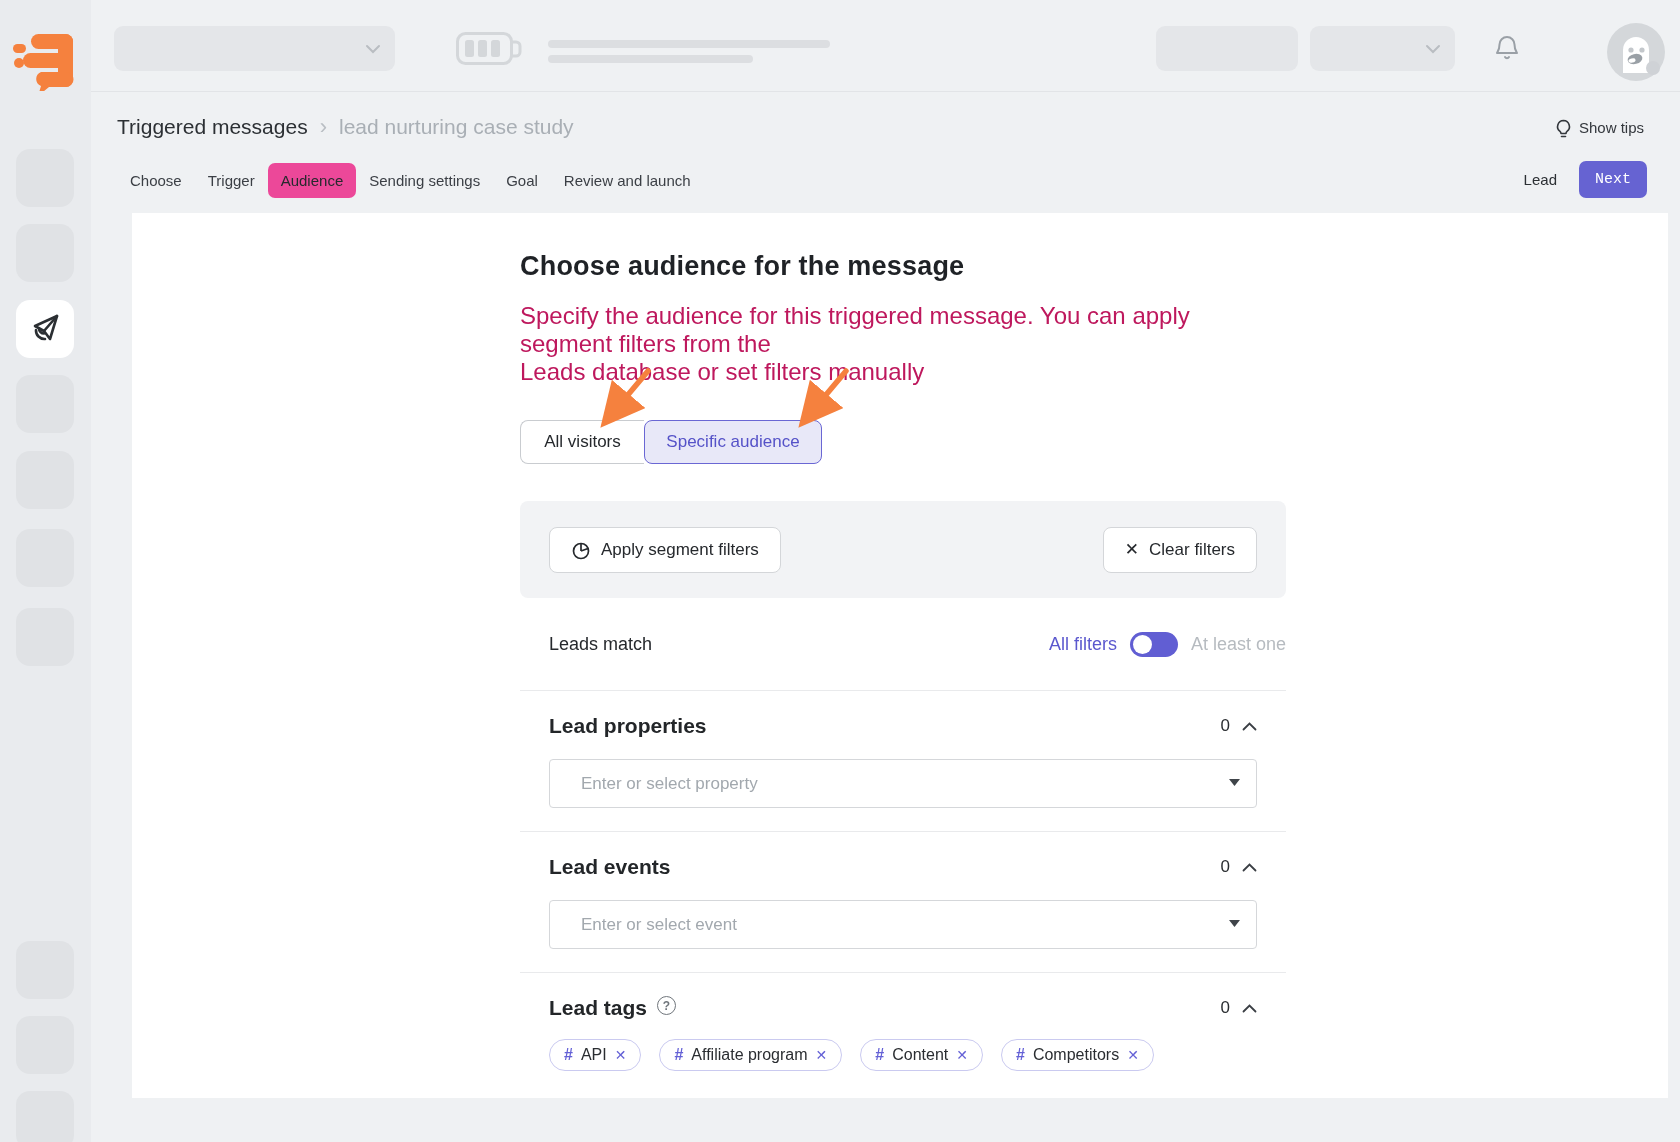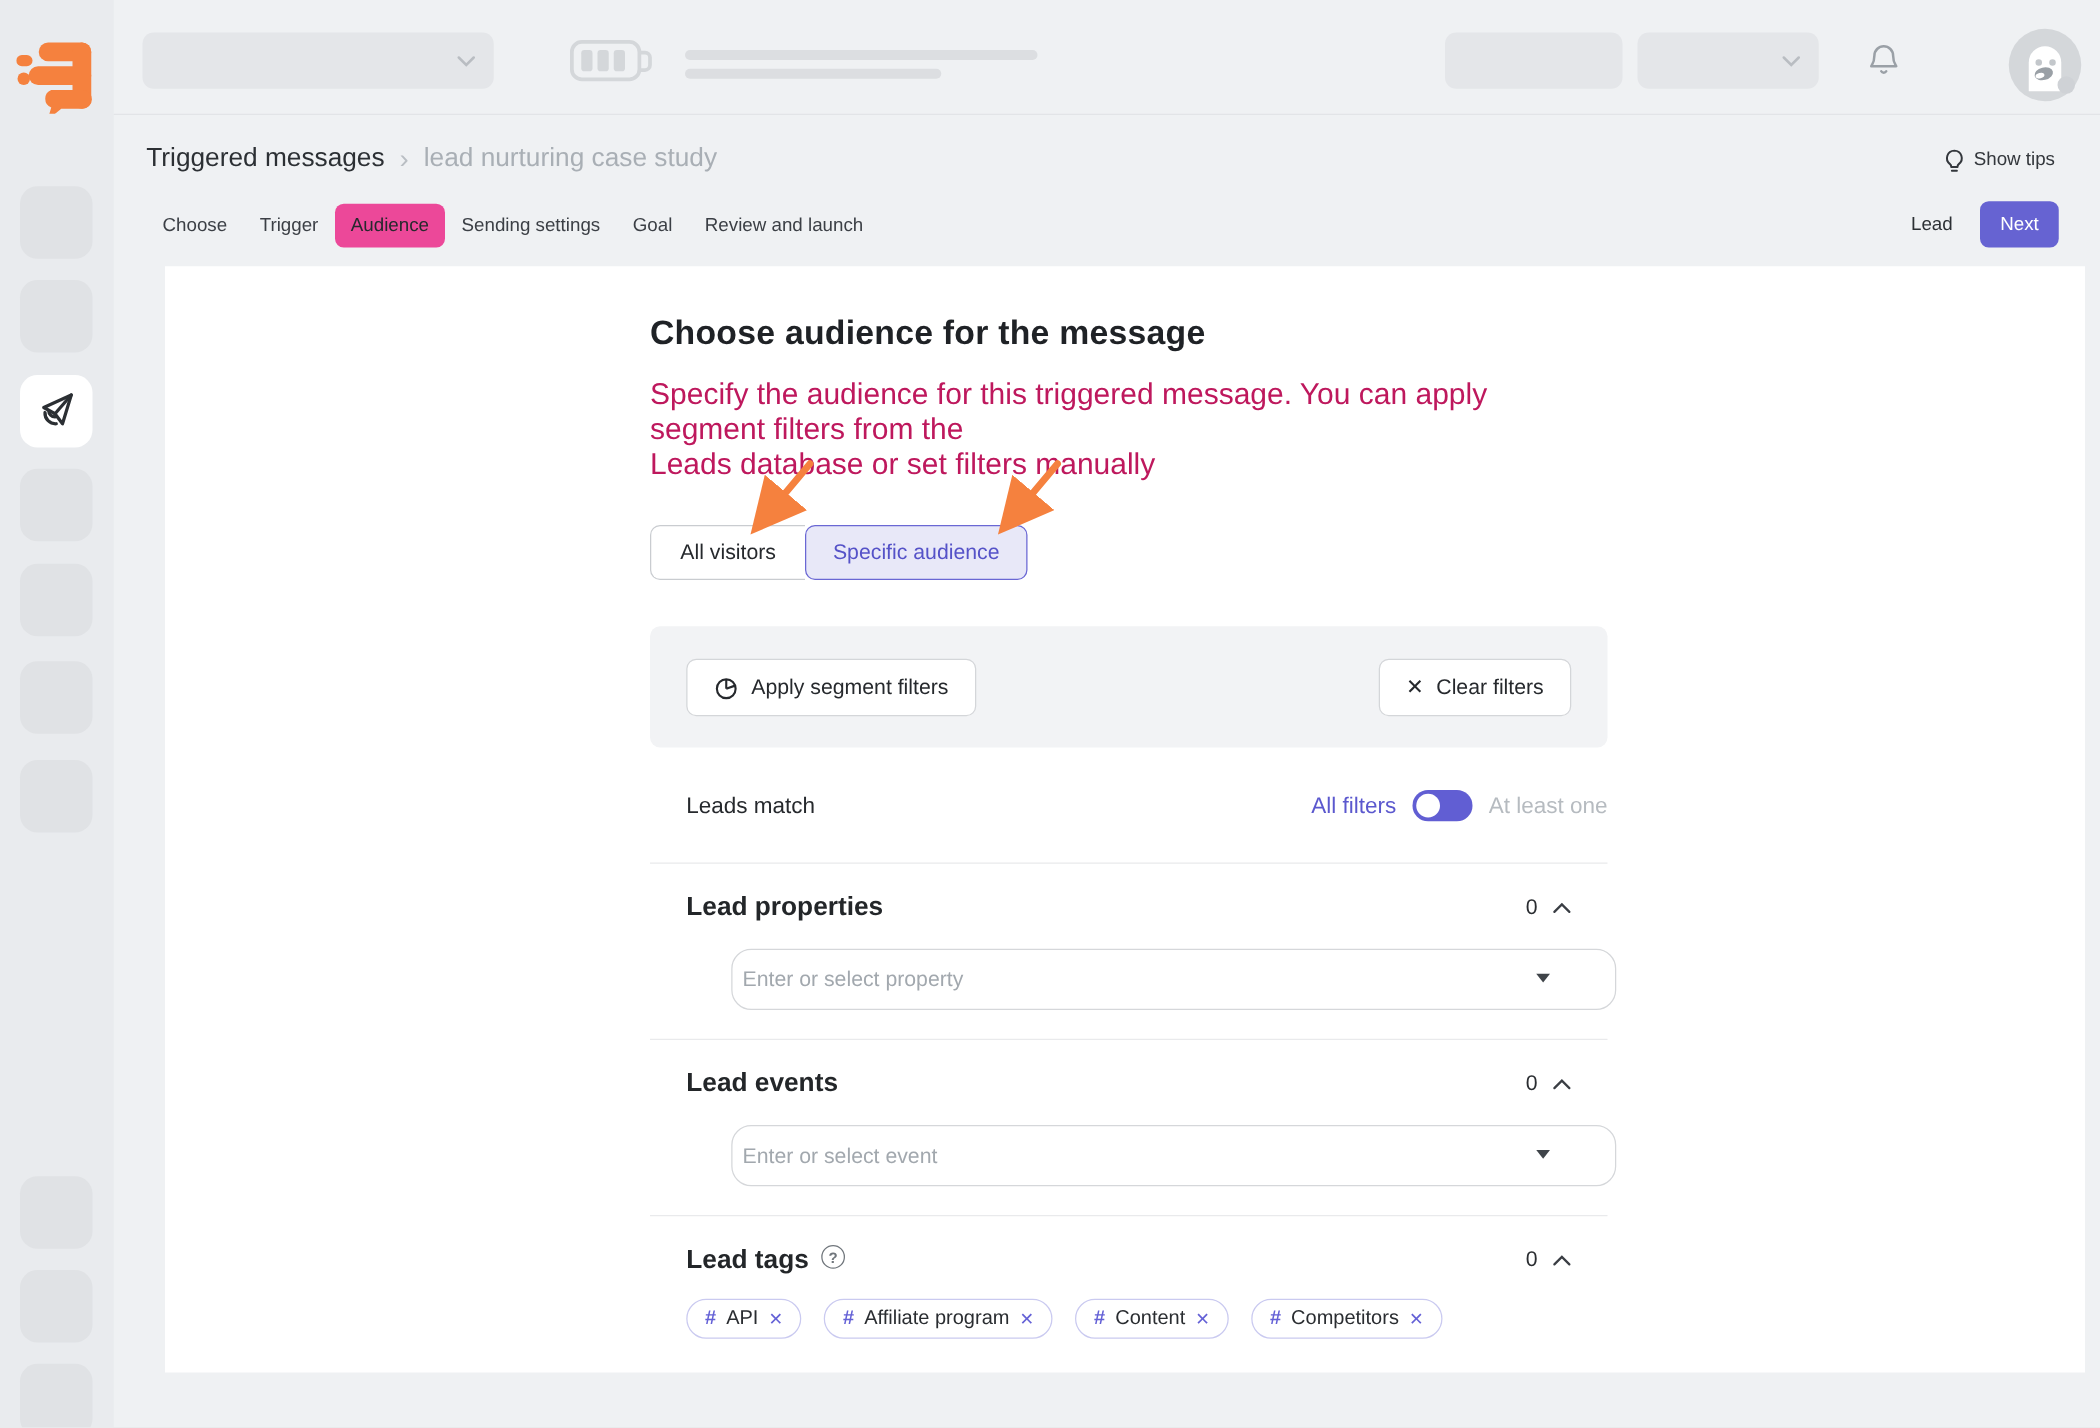--- a/index.html
+++ b/index.html
@@ -30,21 +30,21 @@
   .crumb-current { color:#a9afb5; }
   .show-tips { position:absolute; top:119px; right:36px; display:flex; align-items:flex-start; gap:7px;
                font-size:15px; color:#33373c; cursor:pointer; }
   
   .tabs { position:absolute; left:117px; top:163px; display:flex; align-items:center; }
   .tab { font-size:15px; color:#3b3f45; padding:9px 13px; border-radius:7px; cursor:pointer; white-space:nowrap; }
   .tab.active { background:#ec4899; color:#26292d; }
   .nav-btns { position:absolute; top:161px; right:33px; display:flex; align-items:center; gap:22px; }
   .back-btn { font-size:15px; color:#2c3034; cursor:pointer; }
   .next-btn { font-size:15px; color:#ffffff; background:#6663d2; border:none; border-radius:7px;
-              padding:10px 16px; cursor:pointer; font-family:Liberation Sans, sans-serif; }
+              padding:10px 16px; cursor:pointer; font-family:Liberation Mono, monospace; }
   
   .card { position:absolute; left:132px; top:213px; width:1536px; height:885px; background:#ffffff; }
   .col { position:absolute; left:388px; top:0; width:766px; }
   .h1 { margin-top:38px; font-size:27px; font-weight:700; color:#1f2226; letter-spacing:.2px; }
   .desc { margin-top:20px; font-size:24px; line-height:28px; color:#be185d; white-space:pre-line; }
   
   .seg { margin-top:34px; display:flex; position:relative; z-index:1; }
   .seg-btn { height:44px; display:flex; align-items:center; justify-content:center;
              font-size:17px; cursor:pointer; font-family:inherit; }
   .seg-all { width:124px; background:#ffffff; border:1px solid #c9ccd0; border-radius:8px 0 0 8px;
@@ -68,22 +68,22 @@
   .toggle-knob { position:absolute; left:3px; top:3px; width:19px; height:19px; background:#ffffff; border-radius:50%; }
   
   .sections { margin-top:33px; }
   .section { border-top:1px solid #e9eaec; padding:21px 29px 23px 29px; }
   .sec-head { display:flex; align-items:center; justify-content:space-between; margin-top:2px; }
   .sec-title-wrap { display:flex; align-items:flex-start; gap:10px; }
   .sec-title { font-size:21px; font-weight:700; color:#232629; }
   .sec-right { display:flex; align-items:center; gap:12px; cursor:pointer; }
   .sec-count { font-size:17px; color:#2a2d31; }
   .sel { margin-top:21px; position:relative; }
-  .sel input { width:100%; height:49px; border:1px solid #d5d7da; border-radius:16px; padding:0 40px 0 8px;
-               font-size:17px; font-family:inherit; color:#26292d; background:#fff; outline:none;margin-left:36px; }
+  .sel input { width:100%; height:49px; border:1px solid #d5d7da; border-radius:4px; padding:0 40px 0 31px;
+               font-size:17px; font-family:inherit; color:#26292d; background:#fff; outline:none; }
   .sel input::placeholder { color:#a2a8ae; }
   .sel .caret { position:absolute; right:16px; top:19px; }
   .help { width:19px; height:19px; border:1.5px solid #70767c; border-radius:50%;
           display:flex; align-items:center; justify-content:center; font-size:12px; color:#70767c; font-weight:700; }
   
   .tags-row { margin-top:19px; display:flex; gap:18px; }
   .pill { height:32px; border:1px solid #cacaf0; border-radius:17px; display:flex; align-items:center;
           gap:8px; padding:0 14px; background:#fff; }
   .pill .hash { color:#6461d6; font-size:16px; font-weight:600; }
   .pill .lbl { color:#2a2d31; font-size:16px; }

